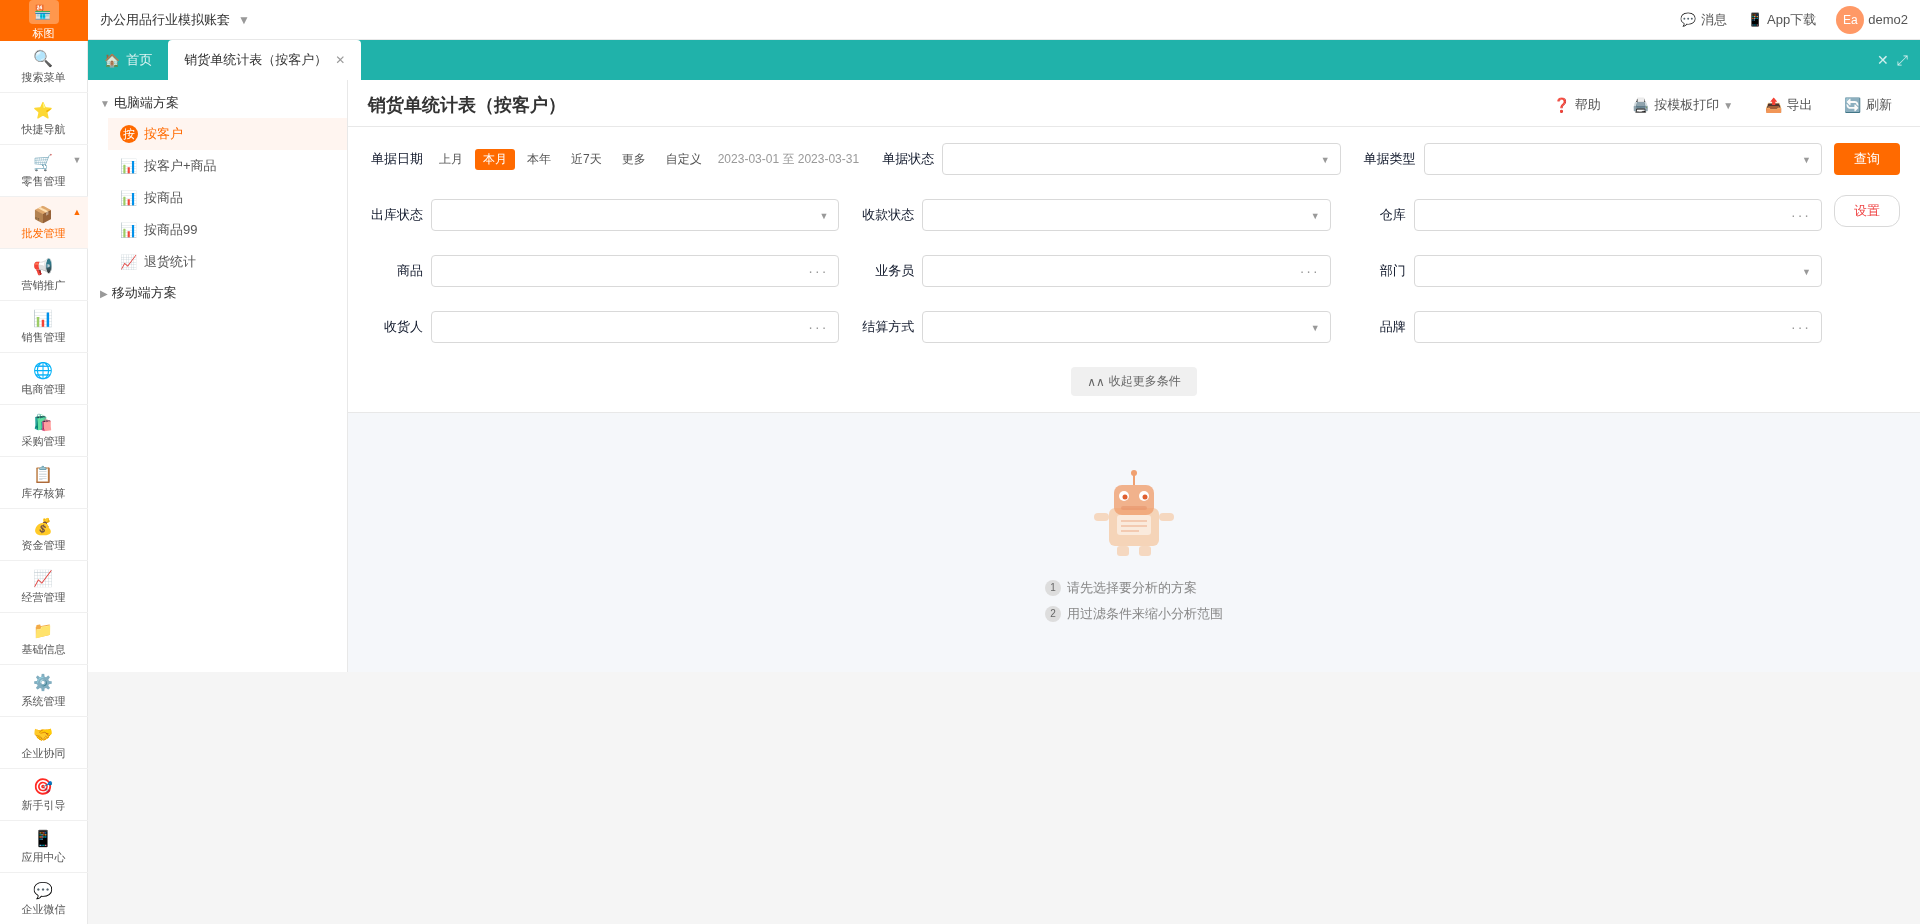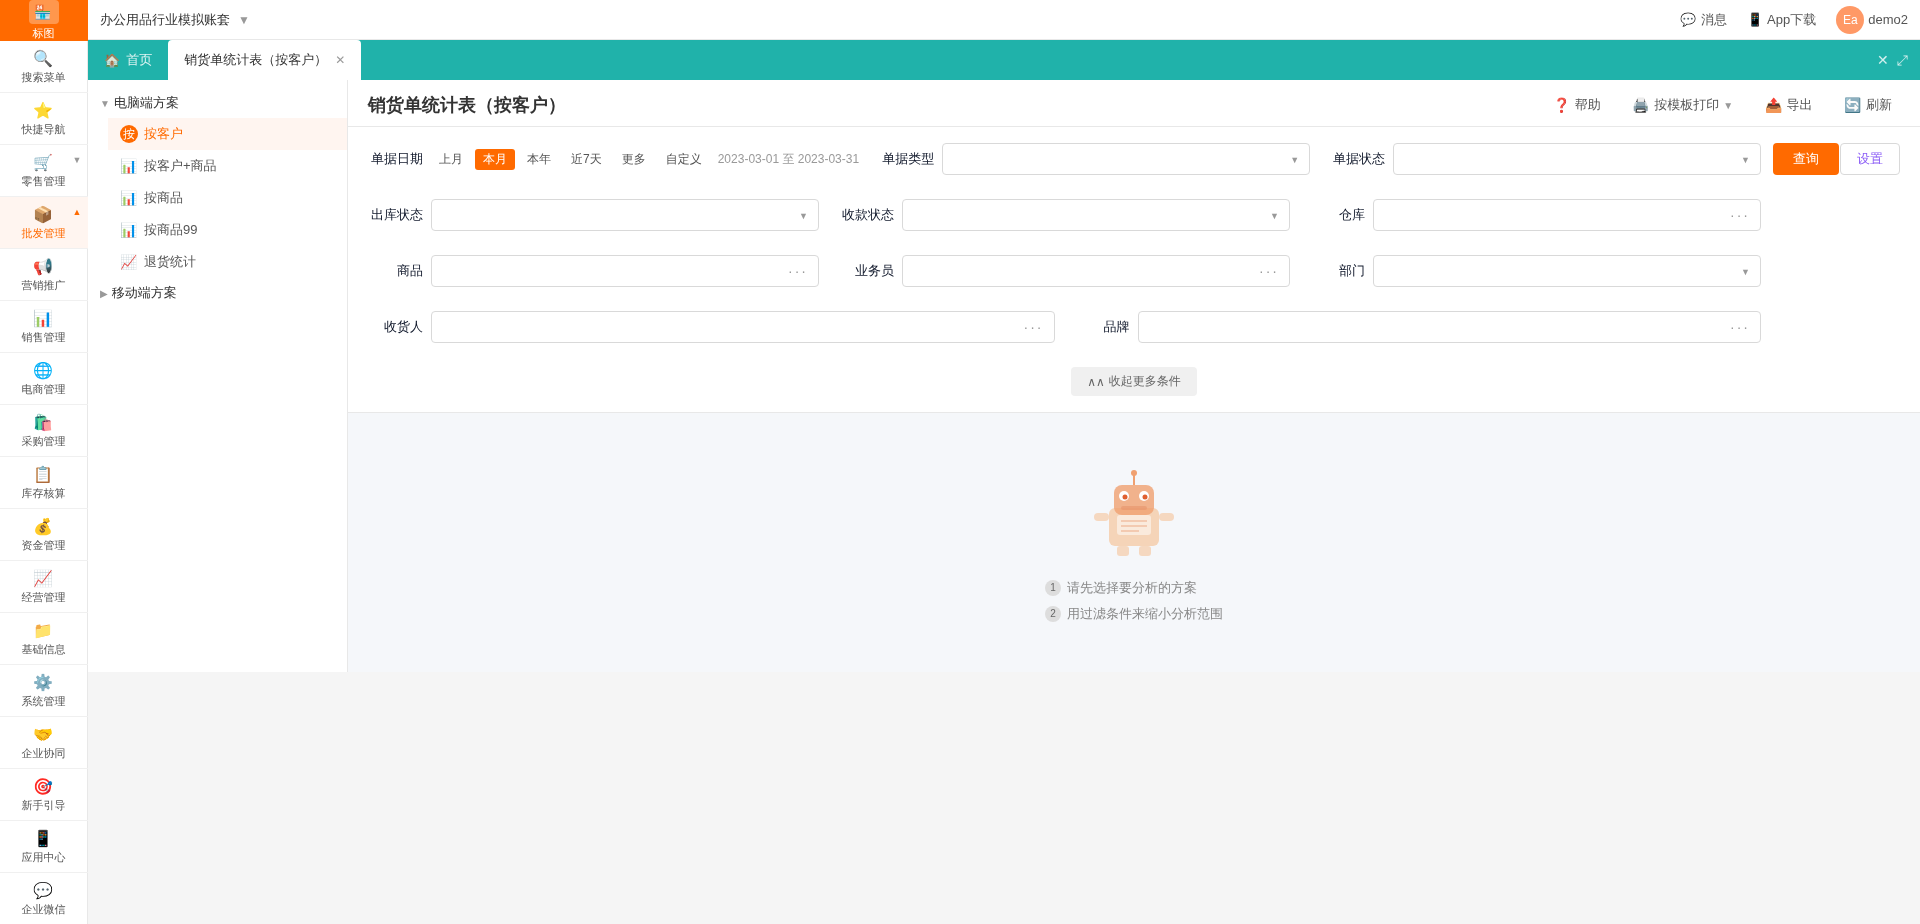--- a/index.html
+++ b/index.html
@@ -360,39 +360,39 @@
       padding: 6px 16px;
       background: #f0f0f0;
       border-radius: 4px;
       margin: 12px auto 0;
       width: fit-content;
     }
 
     
     .filter-action-col {
       display: flex;
-      flex-direction: row;
-      gap: 1px;
+      flex-direction: column;
+      gap: 20px;
       flex-shrink: 0;
     }
     .btn-query {
       background: #ff6a00;
       color: #fff;
       border: none;
       border-radius: 4px;
       padding: 6px 20px;
       font-size: 13px;
       cursor: pointer;
       height: 32px;
     }
     .btn-settings {
       background: #fff;
-      color: #8b5cf6;
+      color: #ef4444;
       border: 1px solid #d9d9d9;
-      border-radius: 4px;
+      border-radius: 12px;
       padding: 4px 16px;
       font-size: 13px;
       cursor: pointer;
       height: 32px;
     }
 
     
     .content-body {
       flex: 1;
       display: flex;
@@ -652,89 +652,96 @@
                     <span class="date-tab active-date">本月</span>
                     <span class="date-tab">本年</span>
                     <span class="date-tab">近7天</span>
                     <span class="date-tab">更多</span>
                     <span class="date-tab">自定义</span>
                   </div>
                   <span class="date-range">2023-03-01 至 2023-03-31</span>
                 </div>
               </div>
               <div class="filter-item">
+                <span class="filter-label">单据状态</span>
+                <div class="filter-control">
+                  <span></span>
+                  <span class="arrow chevron-down"></span>
+                </div>
+              </div>
+              <div class="filter-item">
                 <span class="filter-label">单据类型</span>
                 <div class="filter-control">
                   <span></span>
                   <span class="arrow chevron-down"></span>
                 </div>
               </div>
-              <div class="filter-item">
-                <span class="filter-label">单据状态</span>
+            </div>
+
+            <div class="filter-row">
+              <div class="filter-item">
+                <span class="filter-label">出库状态</span>
                 <div class="filter-control">
                   <span></span>
                   <span class="arrow chevron-down"></span>
                 </div>
               </div>
+              <div class="filter-item">
+                <span class="filter-label">收款状态</span>
+                <div class="filter-control">
+                  <span></span>
+                  <span class="arrow chevron-down"></span>
+                </div>
+              </div>
+              <div class="filter-item">
+                <span class="filter-label">仓库</span>
+                <div class="filter-control">
+                  <span></span>
+                  <span class="dots">···</span>
+                </div>
+              </div>
             </div>
 
             <div class="filter-row">
               <div class="filter-item">
-                <span class="filter-label">出库状态</span>
+                <span class="filter-label">商品</span>
+                <div class="filter-control">
+                  <span></span>
+                  <span class="dots">···</span>
+                </div>
+              </div>
+              <div class="filter-item">
+                <span class="filter-label">业务员</span>
+                <div class="filter-control">
+                  <span></span>
+                  <span class="dots">···</span>
+                </div>
+              </div>
+              <div class="filter-item">
+                <span class="filter-label">部门</span>
                 <div class="filter-control">
                   <span></span>
                   <span class="arrow chevron-down"></span>
                 </div>
               </div>
-              <div class="filter-item">
-                <span class="filter-label">收款状态</span>
+            </div>
+
+            <div class="filter-row">
+              <div class="filter-item">
+                <span class="filter-label">收货人</span>
+                <div class="filter-control">
+                  <span></span>
+                  <span class="dots">···</span>
+                </div>
+              </div>
+              <div class="filter-item">
+                <span class="filter-label">结算方式</span>
                 <div class="filter-control">
                   <span></span>
                   <span class="arrow chevron-down"></span>
-                </div>
-              </div>
-              <div class="filter-item">
-                <span class="filter-label">仓库</span>
-                <div class="filter-control">
-                  <span></span>
-                  <span class="dots">···</span>
-                </div>
-              </div>
-            </div>
-
-            <div class="filter-row">
-              <div class="filter-item">
-                <span class="filter-label">商品</span>
-                <div class="filter-control">
-                  <span></span>
-                  <span class="dots">···</span>
-                </div>
-              </div>
-              <div class="filter-item">
-                <span class="filter-label">业务员</span>
-                <div class="filter-control">
-                  <span></span>
-                  <span class="dots">···</span>
-                </div>
-              </div>
-              <div class="filter-item">
-                <span class="filter-label">部门</span>
-                <div class="filter-control">
-                  <span></span>
-                  <span class="arrow chevron-down"></span>
-                </div>
-              </div>
-            </div>
-
-            <div class="filter-row">
-              <div class="filter-item">
-                <span class="filter-label">收货人</span>
-                <div class="filter-control">
-                  <span></span>
-                  <span class="dots">···</span>
                 </div>
               </div>
               <div class="filter-item">
                 <span class="filter-label">品牌</span>
                 <div class="filter-control">
                   <span></span>
                   <span class="dots">···</span>
                 </div>
               </div>
             </div>

